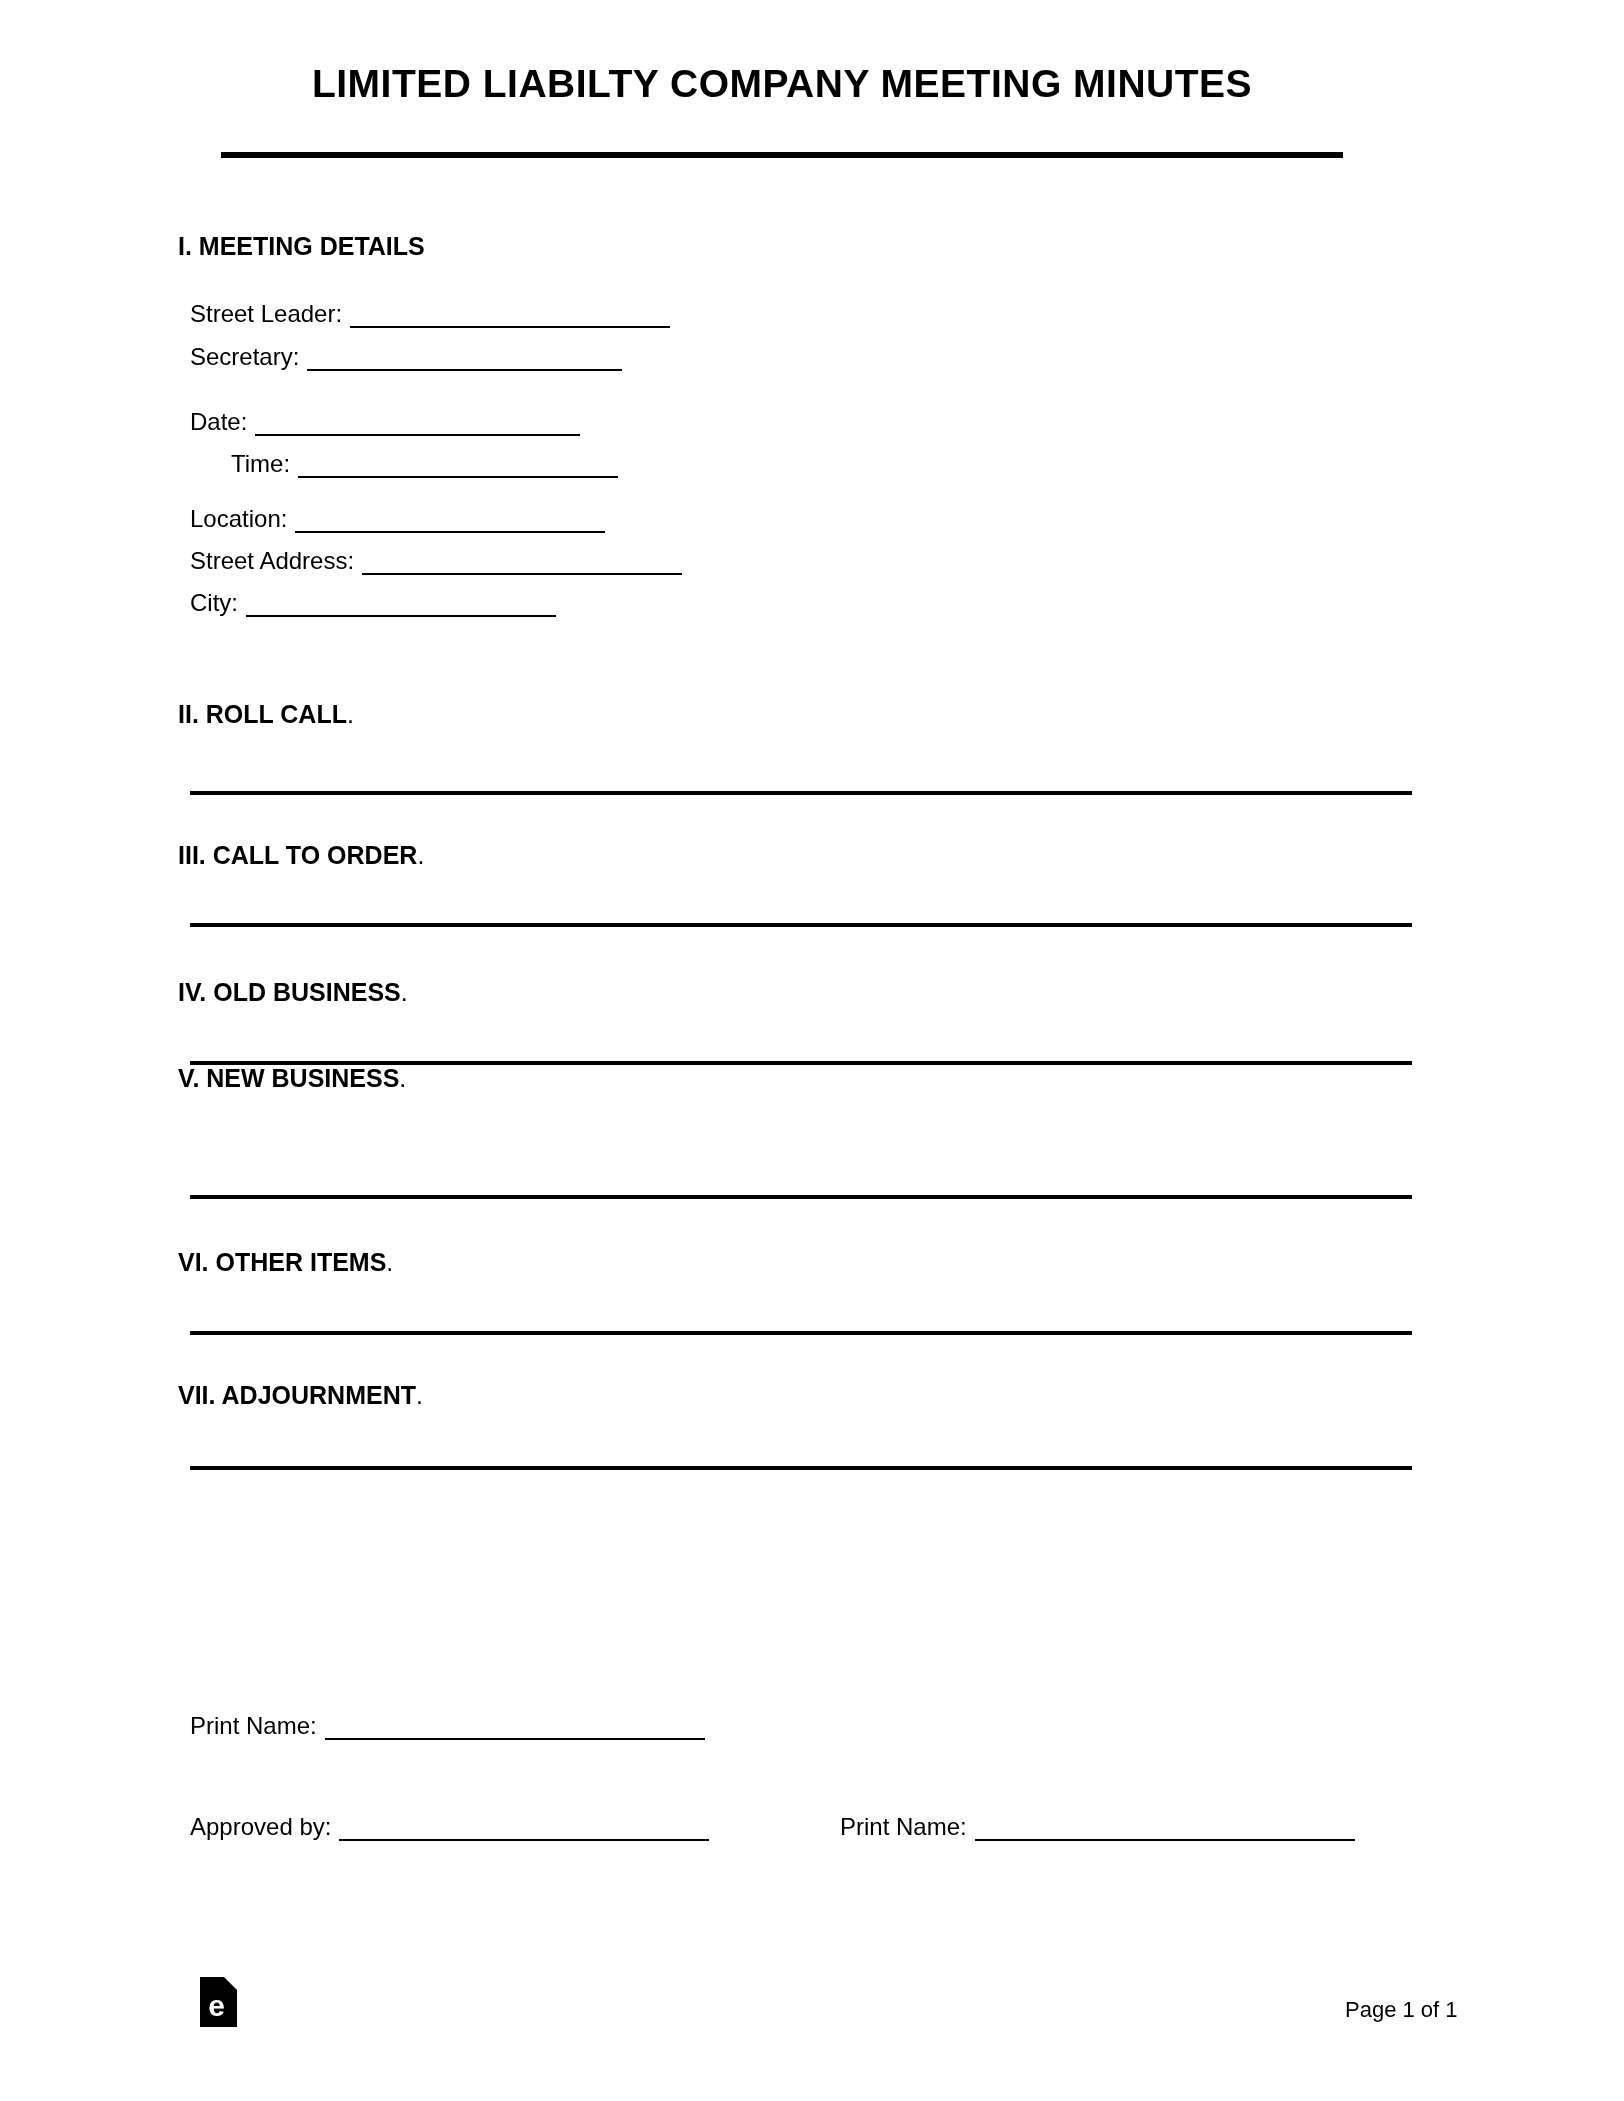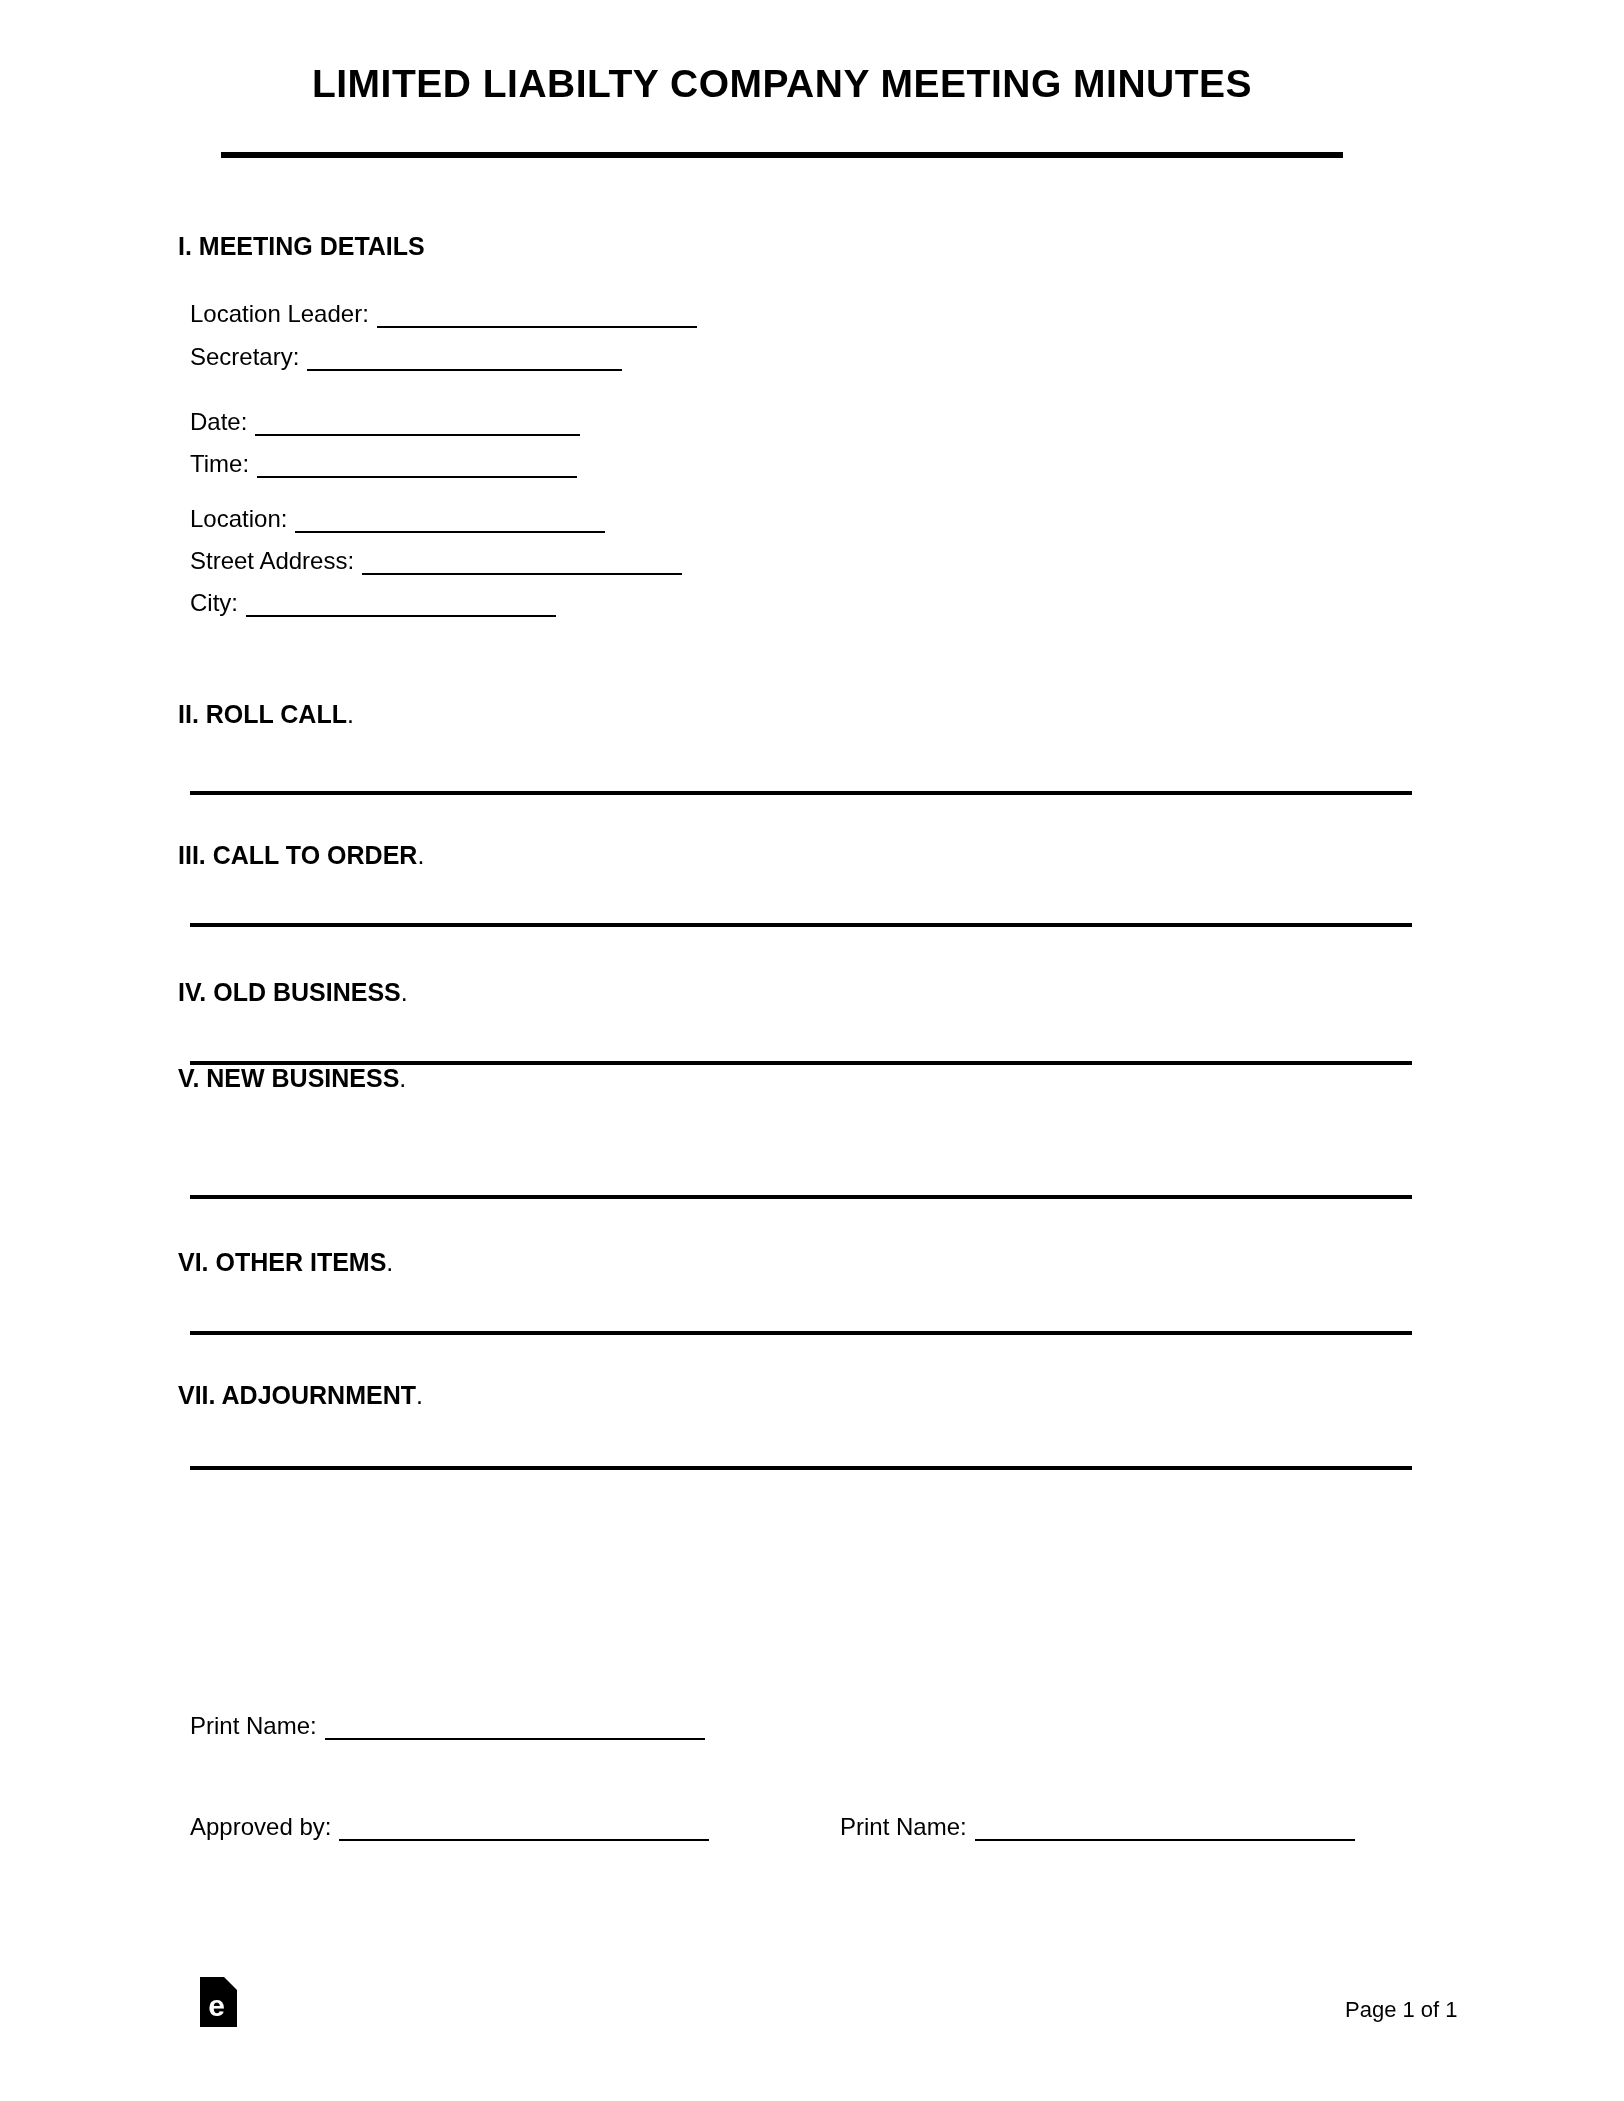--- a/index.html
+++ b/index.html
@@ -28,21 +28,21 @@
   .rule-roll-call  { top:791px; }
   .rule-call-order { top:923px; }
   .rule-old-biz    { top:1061px; }
   .rule-new-biz    { top:1195px; }
   .rule-other      { top:1331px; }
   .rule-adjourn    { top:1466px; }
 
   
   .field-row { position:absolute; left:190px; font-size:24px; line-height:1.2; white-space:nowrap; }
   .r1 { top:300px; } .r2 { top:343px; }
-  .r3 { top:408px; } .r4 { top:450px; }
+  .r3 { top:408px; } .r4 { top:450px;margin-left:41px; }
   .r5 { top:505px; } .r6 { top:547px; } .r7 { top:589px; } .r8 { top:631px; }
 
   .blank-line { display:inline-block; height:20px; border-bottom:2px solid #000;
                 vertical-align:-6px; margin-left:8px; }
   .w320 { width:320px; } .w315 { width:315px; } .w325 { width:325px; }
   .w310 { width:310px; } .w490 { width:490px; } .w480 { width:480px; }
   .zip-label { margin-left:20px; }
 
   
   .sig-row { position:absolute; left:190px; width:1222px; display:flex; font-size:24px; white-space:nowrap; }
@@ -64,21 +64,21 @@
 <body>
 
 <div class="page">
 
   <div class="doc-title">LIMITED LIABILTY COMPANY MEETING MINUTES</div>
   <div class="title-underline"></div>
 
   <div class="section-heading sh-details">I. MEETING DETAILS</div>
 
   <div class="field-row r1">
-    <span>Location Leader:</span><span class="blank-line w320"></span>
+    <span>Street Leader:</span><span class="blank-line w320"></span>
   </div>
   <div class="field-row r2">
     <span>Secretary:</span><span class="blank-line w315"></span>
   </div>
 
   <div class="field-row r3">
     <span>Date:</span><span class="blank-line w325"></span>
   </div>
   <div class="field-row r4">
     <span>Time:</span><span class="blank-line w320"></span>

